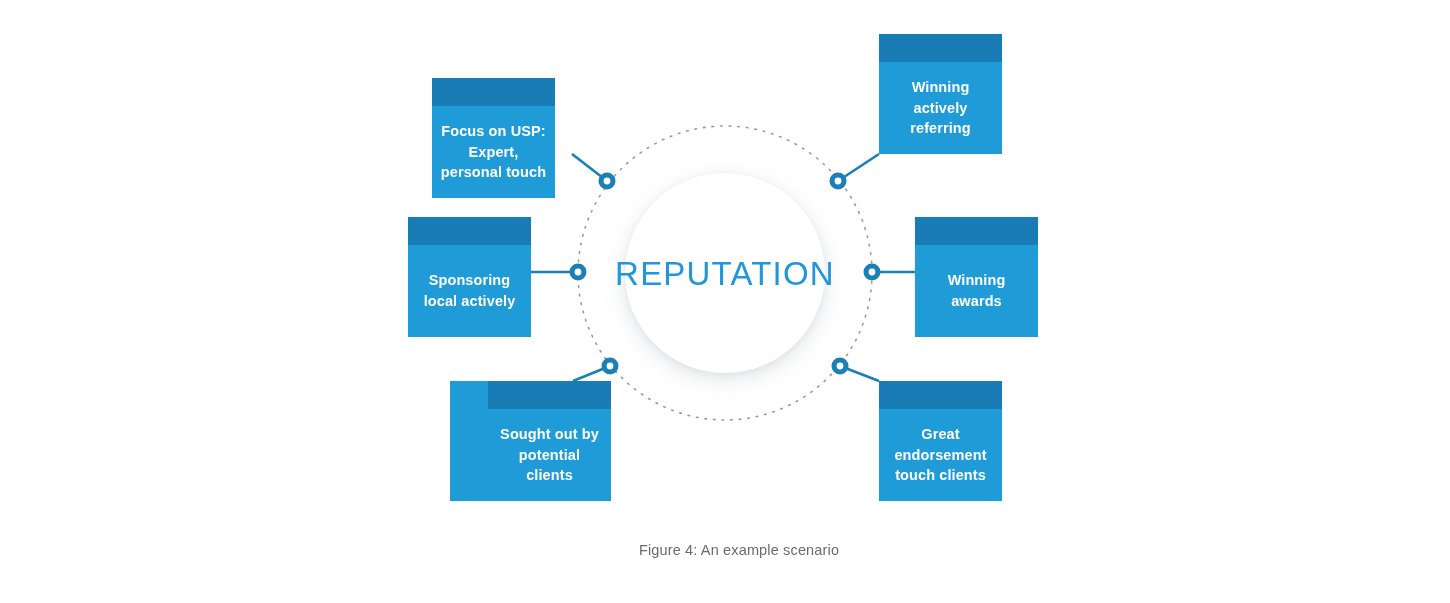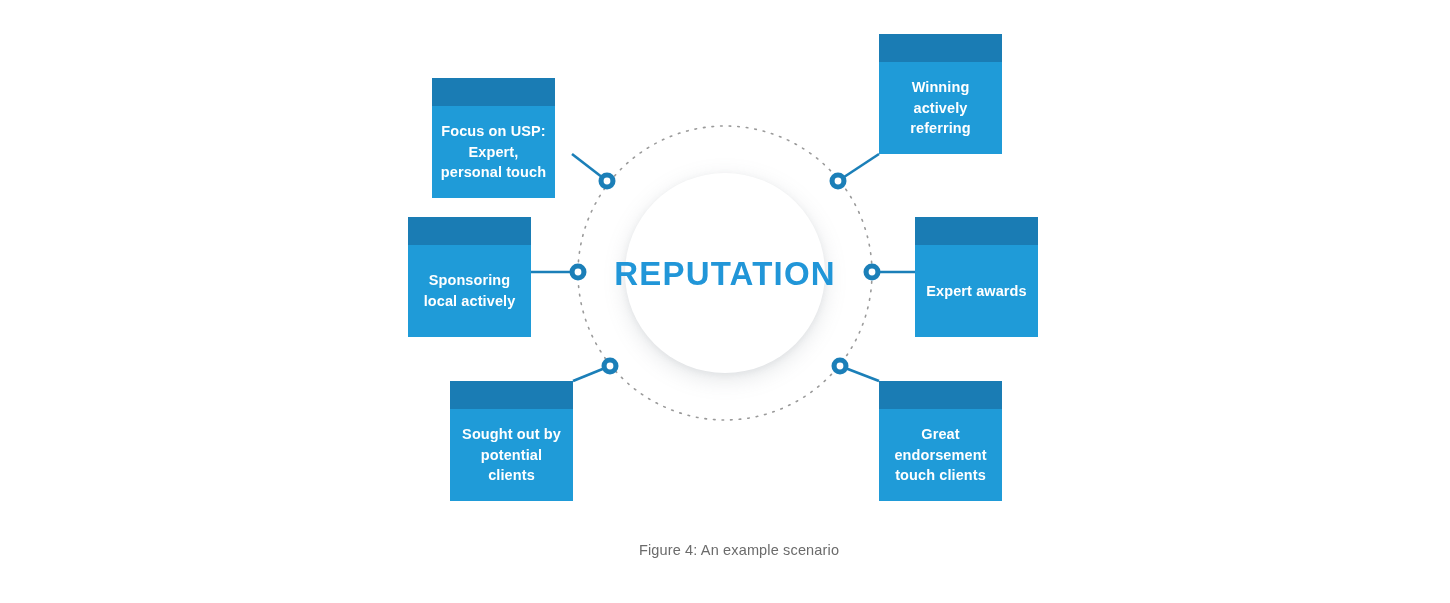--- a/index.html
+++ b/index.html
@@ -41,21 +41,21 @@
     box-shadow: 0 6px 22px rgba(120,130,140,0.20),
                 0 2px 6px rgba(120,130,140,0.10);
     display: flex;
     align-items: center;
     justify-content: center;
     z-index: 3;
   }
   #hub-label {
     font-family: "Liberation Sans", sans-serif;
     font-size: 33px;
-    font-weight: 700;
+    font-weight: 400;
     letter-spacing: 1.2px;
     color: #2196d8;
     white-space: nowrap;
     line-height: 1;
   }
 
   
   .node-box {
     position: absolute;
     width: 123px;
@@ -85,21 +85,21 @@
     line-height: 1.42;
     text-align: center;
     letter-spacing: 0.1px;
   }
 
   
   #box-focus-usp       { left: 432px;  top: 34px; margin-top: 44px;  }
   #box-clients-referring { left: 879px; top: 34px;  }
   #box-sponsoring      { left: 408px;  top: 217px; }
   #box-winning-awards  { left: 915px;  top: 217px; }
-  #box-sought-out      { left: 450px;  top: 381px; }
+  #box-sought-out      { left: 450px;  top: 381px; padding-left: 38px; }
   #box-great-endorsement { left: 879px; top: 381px; }
 
   
   #caption {
     position: absolute;
     left: 0;
     top: 542px;
     width: 1450px;
     text-align: center;
     font-size: 14.5px;
@@ -171,21 +171,21 @@
   <div class="node-box" id="box-sponsoring">
     <div class="band"></div>
     <div class="body">
       <span class="label">Sponsoring local actively</span>
     </div>
   </div>
 
   <div class="node-box" id="box-winning-awards">
     <div class="band"></div>
     <div class="body">
-      <span class="label">Expert awards</span>
+      <span class="label">Winning awards</span>
     </div>
   </div>
 
   <div class="node-box" id="box-sought-out">
     <div class="band"></div>
     <div class="body">
       <span class="label">Sought out by potential clients</span>
     </div>
   </div>
 

